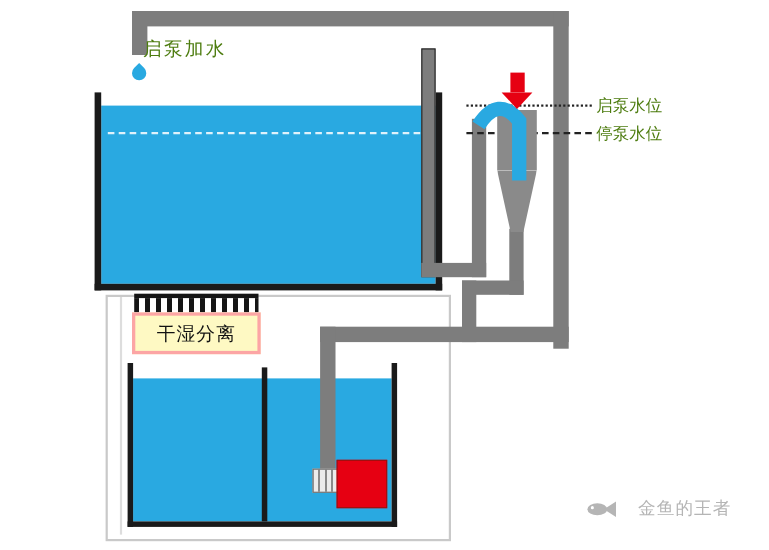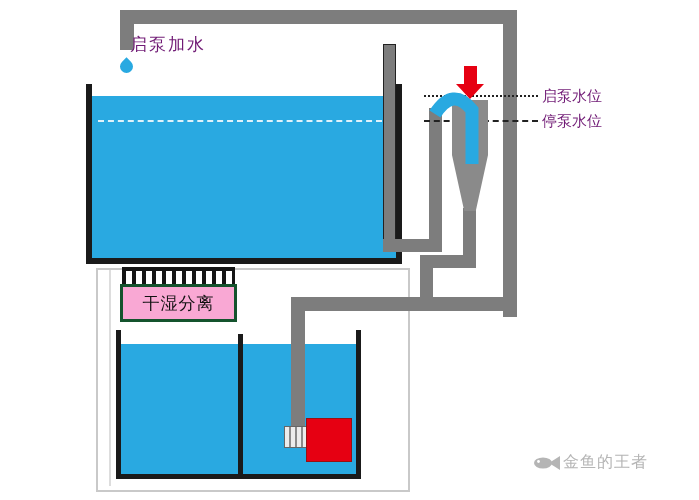--- a/index.html
+++ b/index.html
@@ -1,21 +1,21 @@
 <!DOCTYPE html>
 <html><head>
 <meta charset="utf-8">
 <style>
   html,body{margin:0;padding:0;background:#fff;font-family:"DejaVu Sans",sans-serif;}
   #canvas{position:relative;width:699px;height:500px;background:#fff;overflow:hidden;}
   .abs{position:absolute;}
   .pipe{position:absolute;background:#7d7d7d;z-index:3;}
   .wall{position:absolute;background:#1a1a1a;z-index:2;}
   .water{position:absolute;background:#29a9e1;z-index:2;}
-  .lbl{position:absolute;color:#701a75;z-index:8;white-space:nowrap;}
+  .lbl{position:absolute;color:#4d7c0f;z-index:8;white-space:nowrap;}
 
   
   #enc{left:96px;top:268px;width:310px;height:220px;border:2px solid #c9c9c9;z-index:1;}
   #encInner{left:109px;top:270px;width:2px;height:216px;background:#ddd;z-index:1;}
 
   
   #tWater{left:92px;top:96px;width:304px;height:162px;}
   #tLeft{left:86px;top:84px;width:6px;height:180px;}
   #tRight{left:396px;top:84px;width:6px;height:180px;}
   #tBottom{left:86px;top:258px;width:316px;height:6px;}
@@ -45,21 +45,21 @@
   #pUbend{left:383px;top:239px;width:59px;height:13px;}
   #pOuter{left:429px;top:108px;width:13px;height:144px;}
   #pOutlet{left:463px;top:208px;width:13px;height:60px;}
   #pStepH{left:420px;top:255px;width:56px;height:13px;}
   #pStepV{left:420px;top:255px;width:13px;height:56px;}
 
   
   #comb{left:122px;top:267px;width:113px;height:17px;border-top:4px solid #151515;
         background:repeating-linear-gradient(90deg,#151515 0 4px,transparent 4px 10px);
         box-sizing:border-box;z-index:4;}
-  #sepBox{left:120px;top:284px;width:117px;height:38px;background:#f9a8d4;border:3px solid #14532d;
+  #sepBox{left:120px;top:284px;width:117px;height:38px;background:#fef9c3;border:3px solid #fca5a5;
           box-sizing:border-box;z-index:4;display:flex;align-items:center;justify-content:center;
           font-size:17px;color:#111;letter-spacing:1px;text-align:right;}
 
   
   #cup{left:452px;top:100px;width:36px;height:55px;background:#8a8a8a;z-index:5;}
   #taper{left:452px;top:155px;width:36px;height:56px;background:#8a8a8a;
          clip-path:polygon(0 0,100% 0,66% 100%,34% 100%);z-index:5;}
   #stream{left:420px;top:84px;width:80px;height:96px;z-index:6;}
 
   
@@ -76,21 +76,21 @@
   #pumpBody{left:306px;top:418px;width:46px;height:44px;background:#e60012;border:1px solid #991111;
             box-sizing:border-box;z-index:4;}
 
   
   #lblFill{left:130px;top:33px;font-size:17px;letter-spacing:2px;}
   #lblVent{left:446px;top:32px;width:50px;text-align:center;font-size:15px;line-height:1.2;}
   #lblStart{left:542px;top:87px;font-size:15px;}
   #lblStop{left:542px;top:112px;font-size:15px;font-family:Liberation Serif, serif;}
 
   
-  #wm{left:532px;top:452px;z-index:8;display:flex;align-items:center;gap:1px;}
+  #wm{left:532px;top:452px;z-index:8;display:flex;align-items:center;gap:18px;}
   #wmText{font-size:16px;letter-spacing:1px;color:#b5b5b5;}
 </style>
 </head>
 <body>
 
 <div id="canvas">
 
   <div class="abs" id="enc"></div>
   <div class="abs" id="encInner"></div>
 

